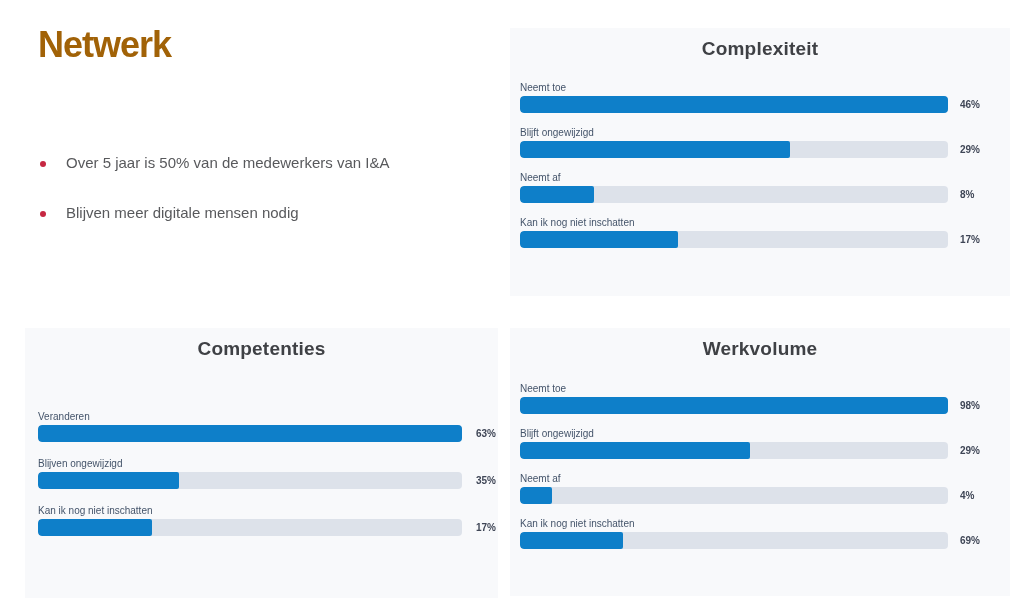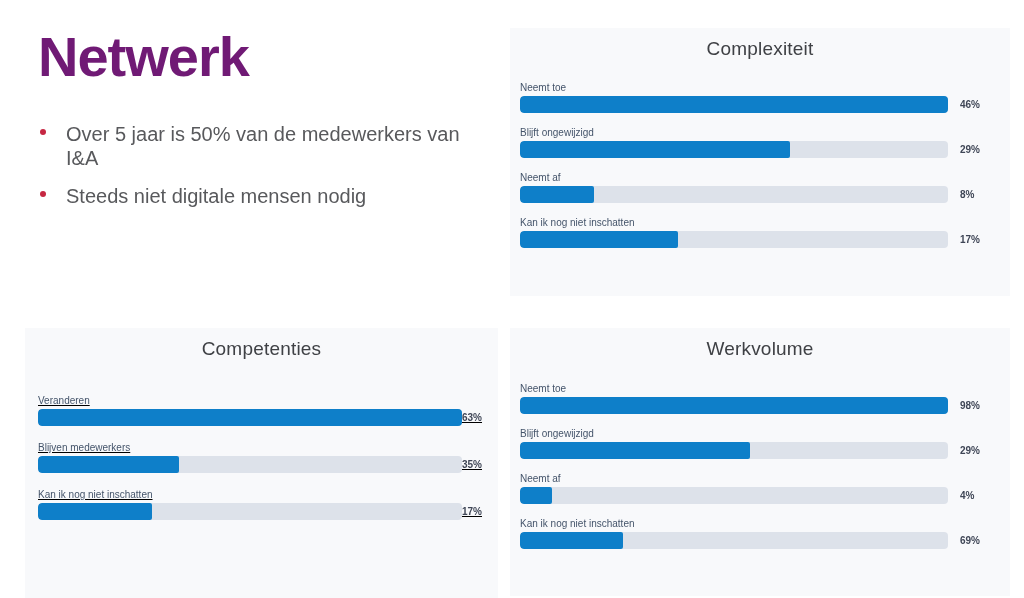--- a/index.html
+++ b/index.html
@@ -10,39 +10,40 @@
     height: 598px;
     background: #ffffff;
     font-family: "Liberation Sans", sans-serif;
     overflow: hidden;
   }
   
   .slide-title {
     position: absolute;
     left: 38px;
     top: 24px;
-    font-size: 56px;
+    font-size: 36px;
     font-weight: 800;
     letter-spacing: -1px;
-    color: #701a75;
+    color: #a16207;
   }
   .bullet-list {
     position: absolute;
     left: 38px;
     top: 122px;
     width: 424px;
     list-style: none;
   }
   .bullet-item {
     position: relative;
     padding-left: 28px;
     margin-bottom: 13px;
-    font-size: 20px;
+    font-size: 15px;
     line-height: 1.22;
     color: #58595c;
+    margin-top: 32px;
   }
   .bullet-dot {
     position: absolute;
     left: 2px;
     top: 7px;
     width: 6px;
     height: 6px;
     border-radius: 50%;
     background: #c62742;
   }
@@ -52,28 +53,28 @@
     background: #f8f9fb;
   }
   .panel-complexiteit { left: 510px; top: 28px;  width: 500px; height: 268px; }
   .panel-competenties { left: 25px;  top: 328px; width: 473px; height: 270px; }
   .panel-werkvolume   { left: 510px; top: 328px; width: 500px; height: 268px; }
 
   .chart-title {
     padding-top: 9px;
     text-align: center;
     font-size: 19px;
-    font-weight: 400;
+    font-weight: 700;
     line-height: 24px;
     letter-spacing: 0.2px;
     color: #3f4145;
   }
   .rows { width: 100%; }
   .panel-complexiteit .rows { margin-top: 21px; padding-left: 10px; }
-  .panel-competenties .rows { margin-top: 34px; padding-left: 13px; text-decoration: underline; }
+  .panel-competenties .rows { margin-top: 50px; padding-left: 13px; }
   .panel-werkvolume   .rows { margin-top: 22px; padding-left: 10px; }
 
   .bar-row { margin-bottom: 14px; }
   .panel-competenties .bar-row { margin-bottom: 16px; }
 
   .bar-label {
     font-size: 10px;
     line-height: 11px;
     margin-bottom: 3px;
     color: #44546a;
@@ -91,37 +92,37 @@
     background: #0e7fc9;
     border-radius: 4px 2px 2px 4px;
   }
   .bar-value {
     flex: 0 0 auto;
     font-size: 10px;
     font-weight: 700;
     color: #3f4656;
   }
   .panel-complexiteit .bar-value, .panel-werkvolume .bar-value { width: 62px; padding-left: 12px; }
-  .panel-competenties .bar-value { width: 36px; padding-left: 0; }
+  .panel-competenties .bar-value { width: 36px; padding-left: 14px; }
 </style>
 </head>
 <body>
 
 <div class="page">
 
   <h1 class="slide-title">Netwerk</h1>
 
   <ul class="bullet-list">
     <li class="bullet-item">
       <span class="bullet-dot"></span>
       <span>Over 5 jaar is 50% van de medewerkers van I&amp;A</span>
     </li>
     <li class="bullet-item">
       <span class="bullet-dot"></span>
-      <span>Steeds niet digitale mensen nodig</span>
+      <span>Blijven meer digitale mensen nodig</span>
     </li>
   </ul>
 
   <div class="panel panel-complexiteit">
     <div class="chart-title">Complexiteit</div>
     <div class="rows">
         <div class="bar-row">
           <div class="bar-label">Neemt toe</div>
           <div class="bar-line">
             <div class="bar-track">
@@ -166,21 +167,21 @@
         <div class="bar-row">
           <div class="bar-label">Veranderen</div>
           <div class="bar-line">
             <div class="bar-track">
               <div class="bar-fill" style="width: 100%;"></div>
             </div>
             <div class="bar-value">63%</div>
           </div>
         </div>
         <div class="bar-row">
-          <div class="bar-label">Blijven medewerkers</div>
+          <div class="bar-label">Blijven ongewijzigd</div>
           <div class="bar-line">
             <div class="bar-track">
               <div class="bar-fill" style="width: 33.3333%;"></div>
             </div>
             <div class="bar-value">35%</div>
           </div>
         </div>
         <div class="bar-row">
           <div class="bar-label">Kan ik nog niet inschatten</div>
           <div class="bar-line">

